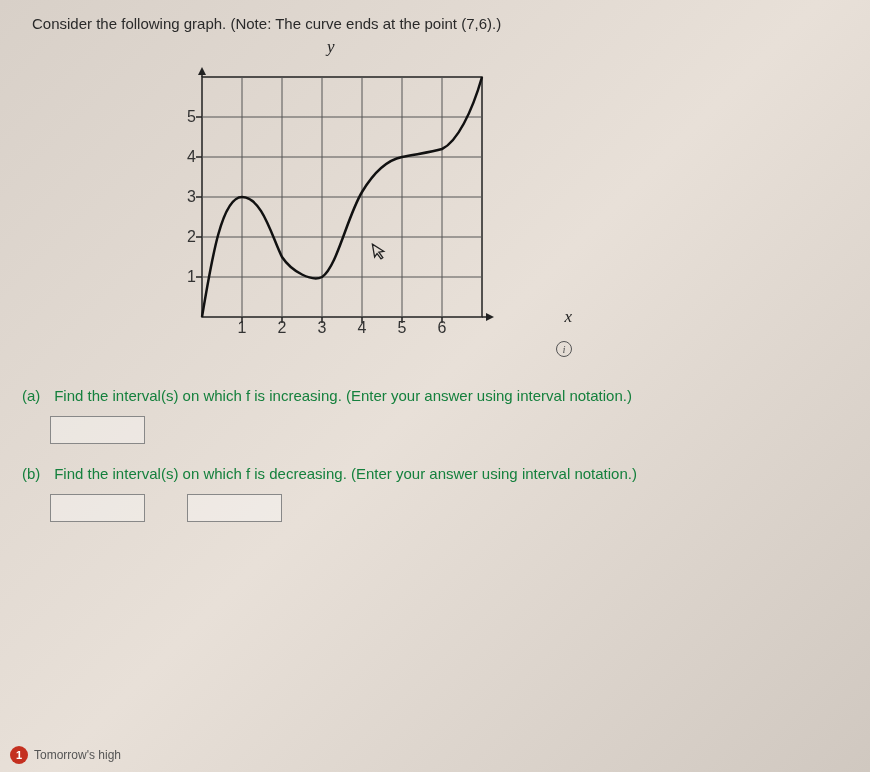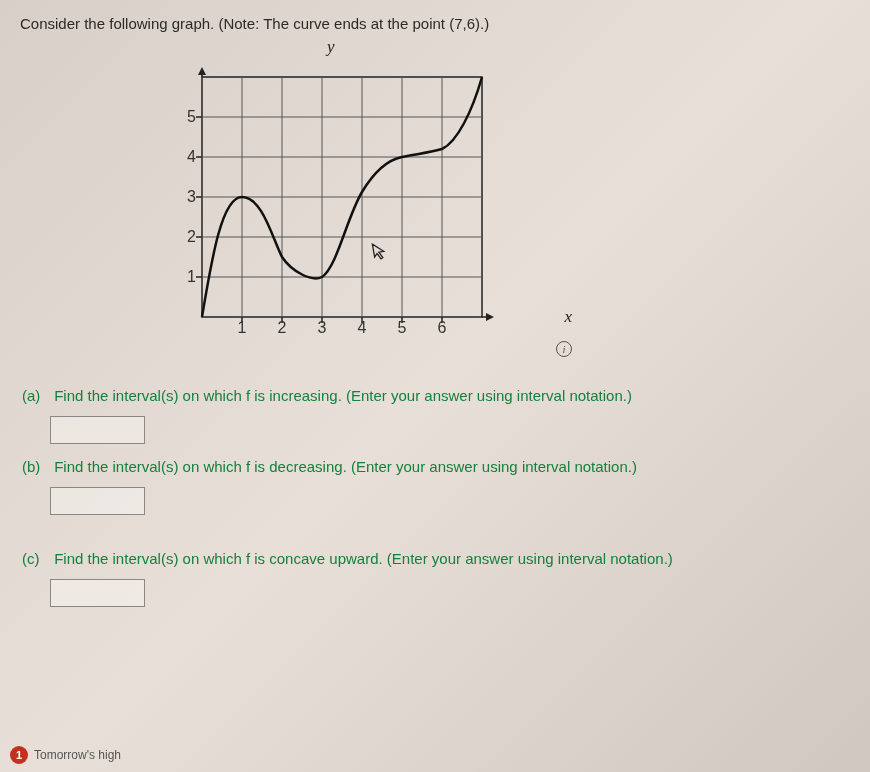--- a/index.html
+++ b/index.html
@@ -12,21 +12,21 @@
       padding: 0;
       overflow: hidden;
     }
     .page {
       padding: 15px 18px 0 12px;
     }
     .prompt {
       font-size: 15px;
       color: #2a2a2a;
       margin-bottom: 10px;
-      margin-left: 8px;
+      margin-left: 20px;
     }
     .chart-area {
       margin-left: 150px;
       margin-top: 10px;
       position: relative;
       width: 400px;
       height: 320px;
     }
     .y-label {
       position: absolute;
@@ -213,29 +213,25 @@
       </svg>
     </div>
   </div>
 
   <div class="question">
     <span class="qlabel">(a)</span>
     <span>Find the interval(s) on which f is increasing. (Enter your answer using interval notation.)</span>
   </div>
   <input class="answer-box" style="">
 
-  <div class="question" style="margin-top:14px">
+  <div class="question" style="margin-top:21px">
     <span class="qlabel">(b)</span>
     <span>Find the interval(s) on which f is decreasing. (Enter your answer using interval notation.)</span>
   </div>
   <input class="answer-box" style="">
 
-  <div class="question" style="margin-top:35px">
-    <span class="qlabel">(c)</span>
-    <span>Find the interval(s) on which f is concave upward. (Enter your answer using interval notation.)</span>
-  </div>
   <input class="answer-box" style="">
 </div>
 
 <div class="footer">
   <div class="footer-icon">1</div>
   <div class="footer-text">Tomorrow's high</div>
 </div>
 
 </body></html>

